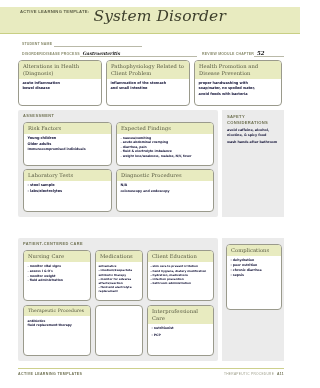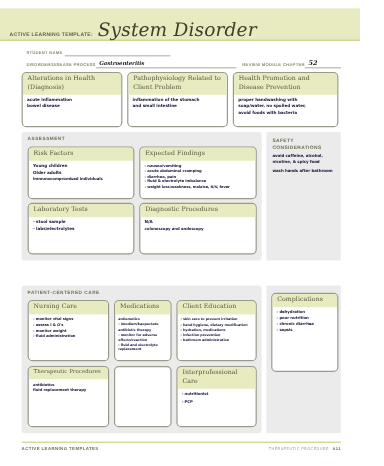--- a/index.html
+++ b/index.html
@@ -11,22 +11,22 @@
     position: relative;
   }
   .page { width:300px; height:388px; position:relative; background:#fff; }
 
   
   .hdr-band {
     position:absolute; left:0; top:7px; width:300px; height:27px;
     background:#e8ebc0;
     border-bottom:1px solid #c8cf84;
   }
-  .hdr-inner { position:absolute; left:8px; top:9px; width:270px; height:24px;
-    display:flex; align-items:flex-end; gap:4px; }
+  .hdr-inner { position:absolute; left:20px; top:9px; width:270px; height:24px;
+    display:flex; gap:4px; }
   .hdr-kicker {
     font-size:4.2px; letter-spacing:.25px; color:#5d5f47; font-weight:700;
     text-transform:uppercase; padding-bottom:2.5px; white-space:nowrap;
   }
   .hdr-title {
     font-family:"DejaVu Serif", serif; font-style:italic; font-weight:400;
     font-size:15.5px; color:#3d3f2c; letter-spacing:.1px; line-height:1;
   }
 
   

